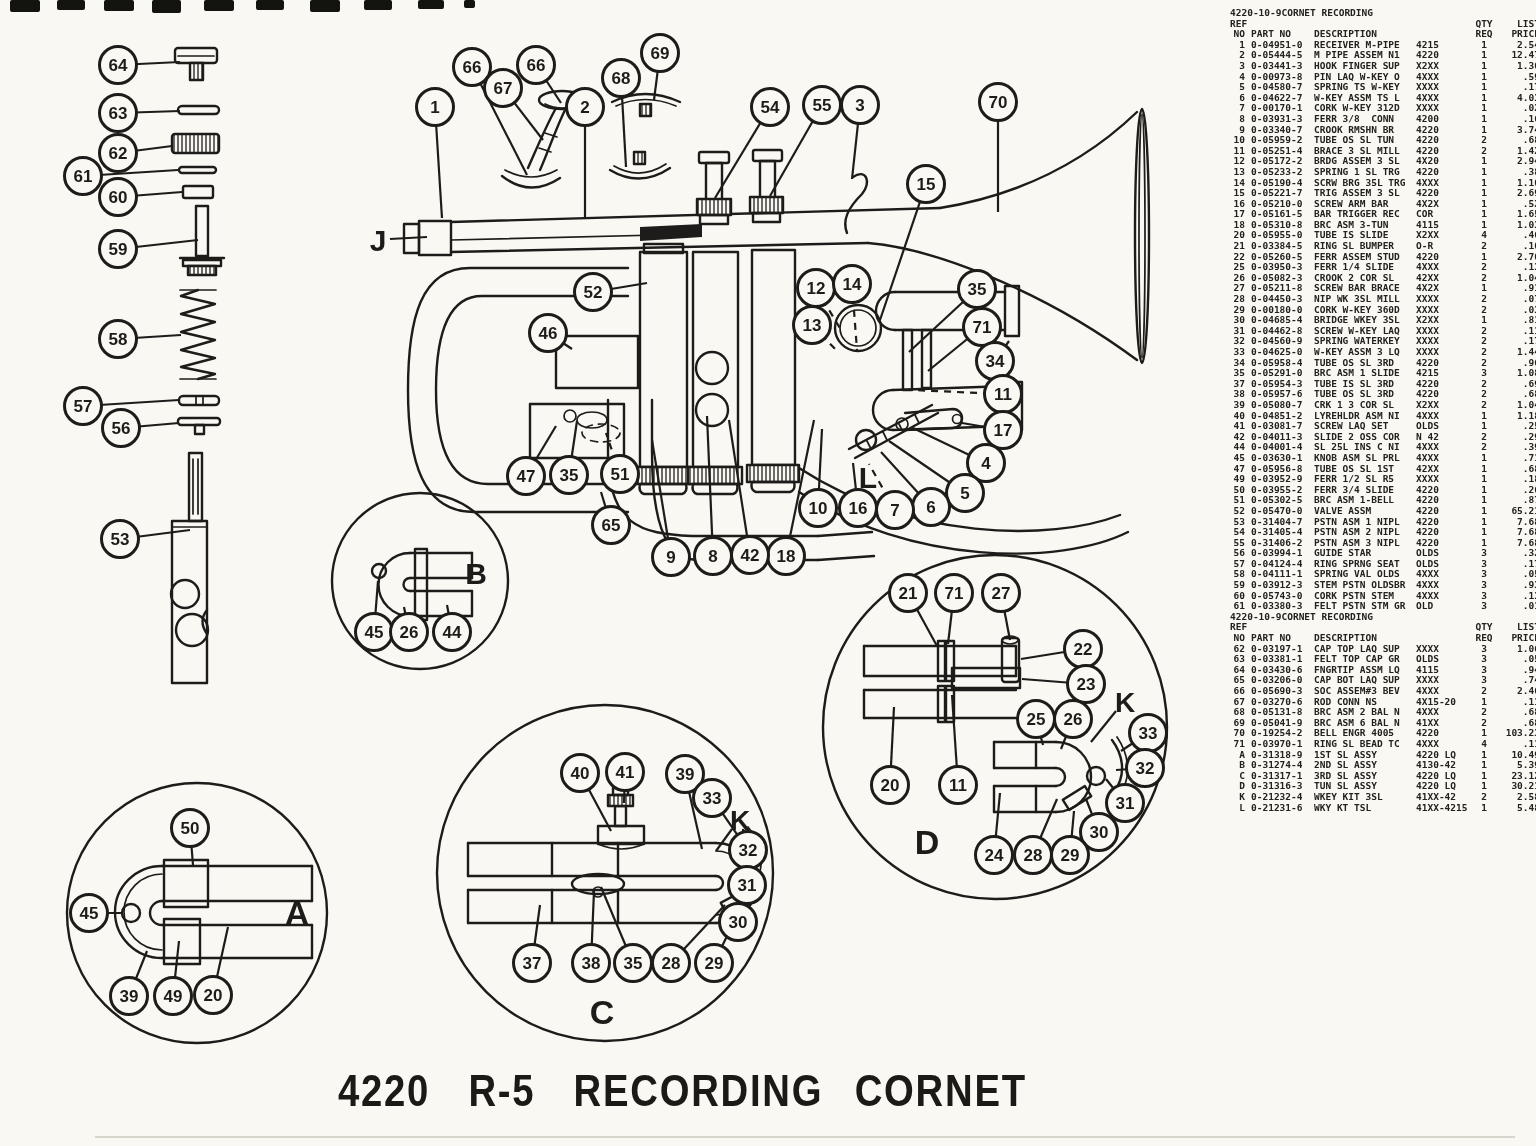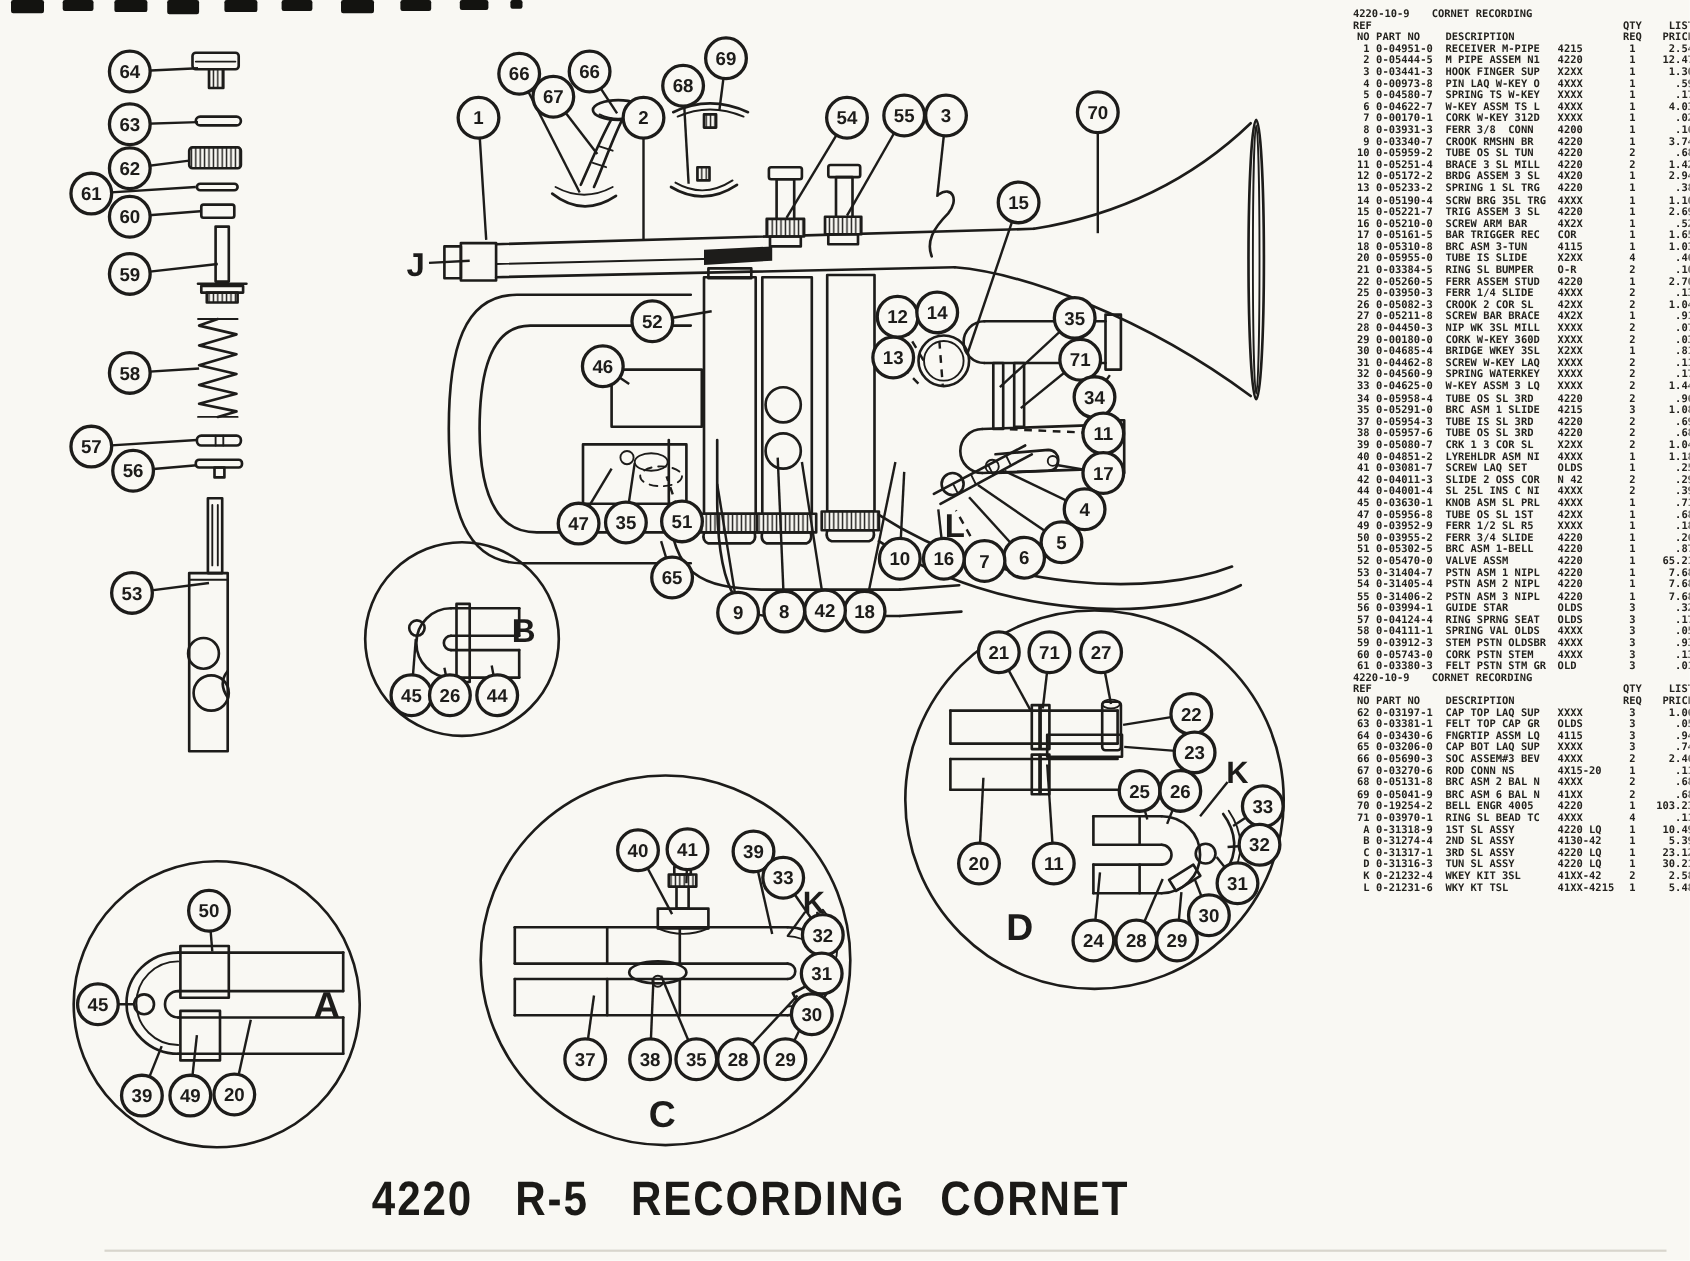--- a/index.html
+++ b/index.html
@@ -21,21 +21,21 @@
   
   .parts-list{position:absolute;left:1230px;top:8px;width:302px;
      font:700 9.5px/10.6px "DejaVu Sans Mono",monospace;color:#23221e;white-space:pre;}
   .prow{display:flex;column-gap:6px;}
   .c-ref{width:15px;text-align:right;flex:none;}
   .c-part{width:57px;flex:none;}
   .c-desc{width:96px;flex:none;}
   .c-model{width:52px;flex:none;}
   .c-qty{width:20px;text-align:center;flex:none;}
   .c-price{width:40px;text-align:right;flex:none;}
-  .sec-head{display:flex;column-gap:20px;}
+  .sec-head{display:flex;}
   
   .title{position:absolute;left:338px;top:1066px;display:flex;column-gap:44px;
      font:700 44px "Liberation Sans",sans-serif;letter-spacing:2px;color:#1b1a17;
      transform:scaleX(.87);transform-origin:left center;}
   .title .nm{word-spacing:22px;}
   .page-edge{position:absolute;left:95px;top:1136px;width:1420px;height:2px;background:#d8d5cc;}
 </style>
 </head>
 <body>
 

